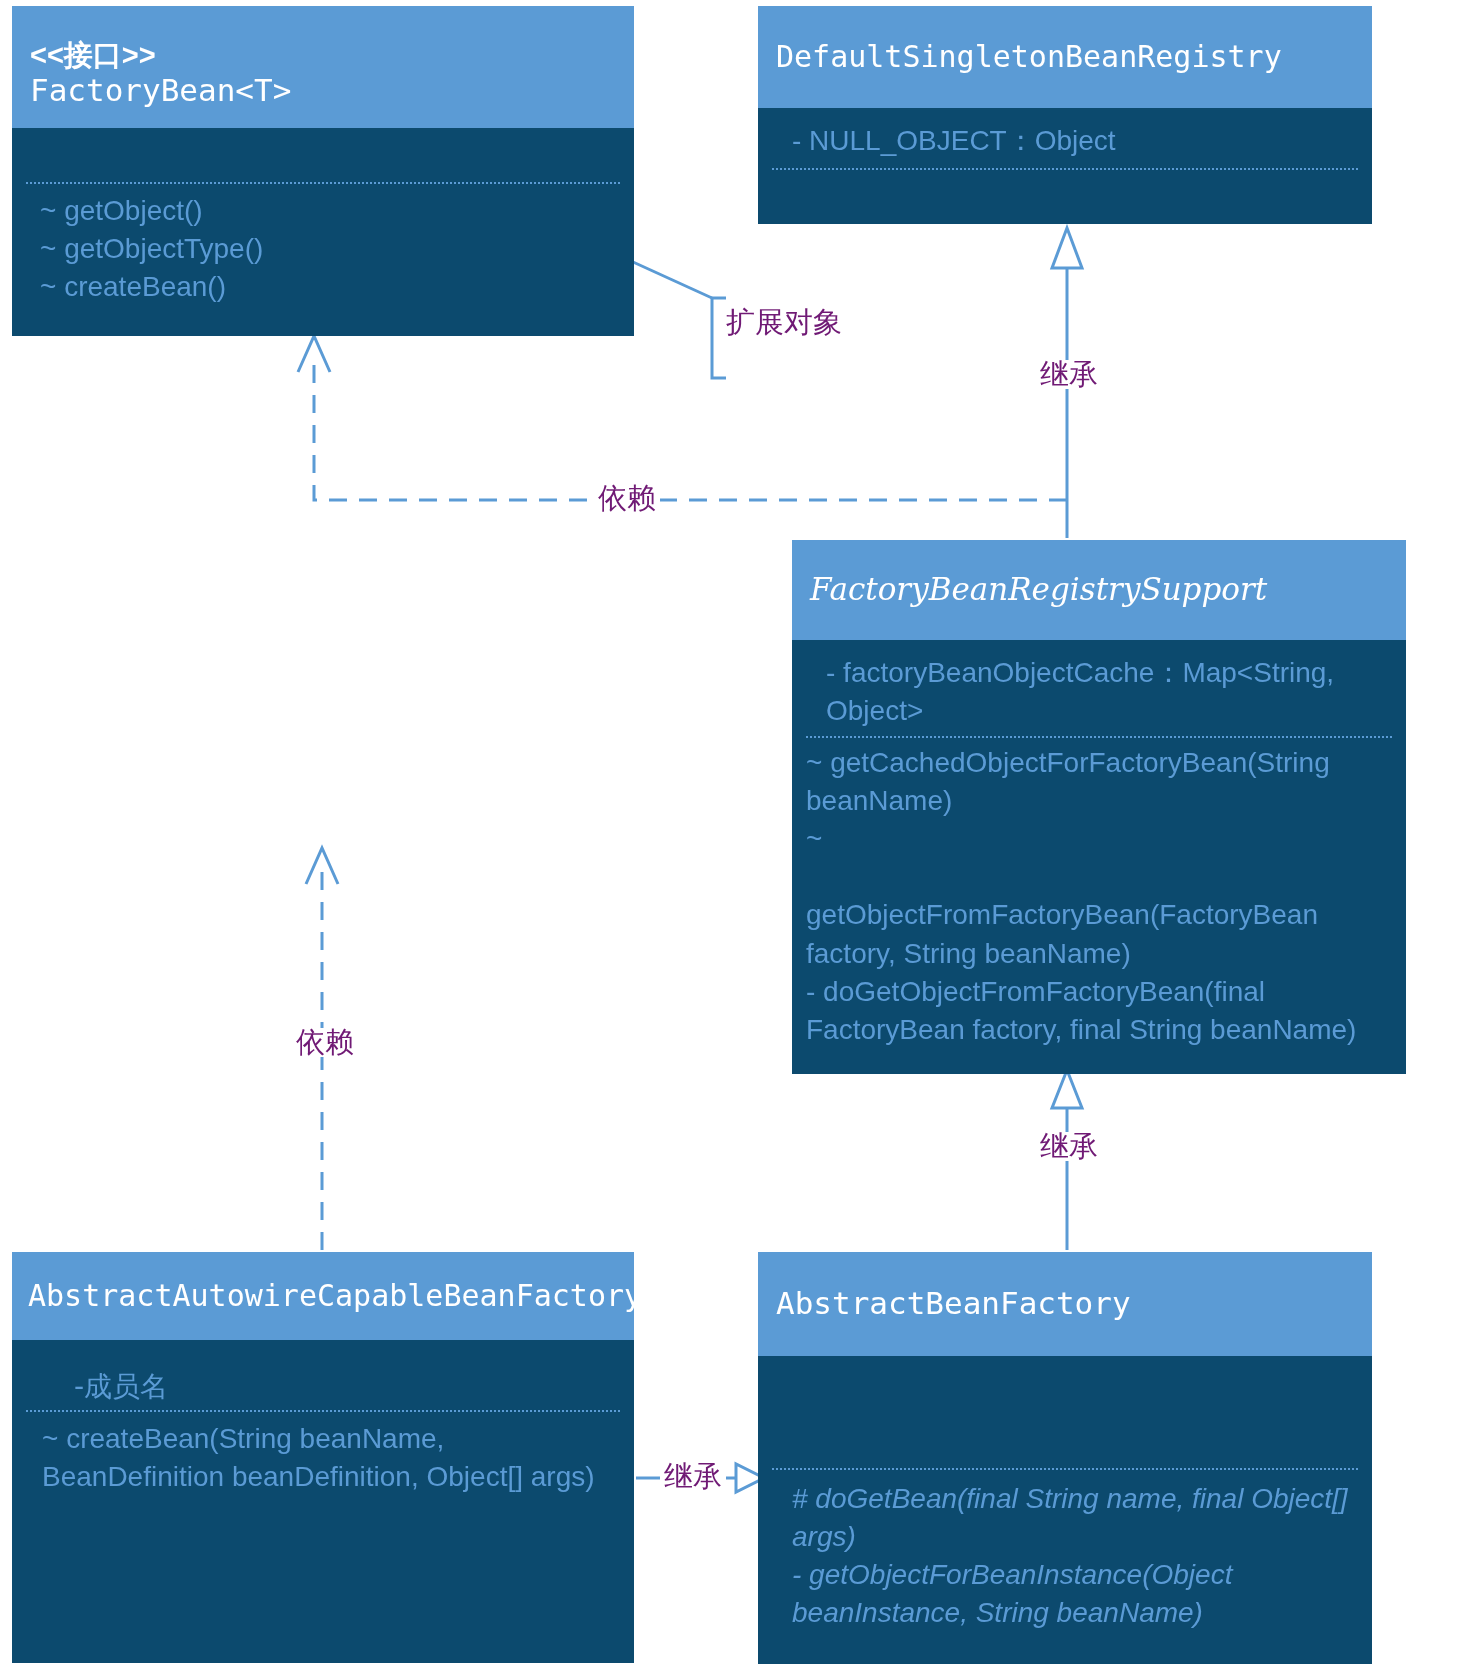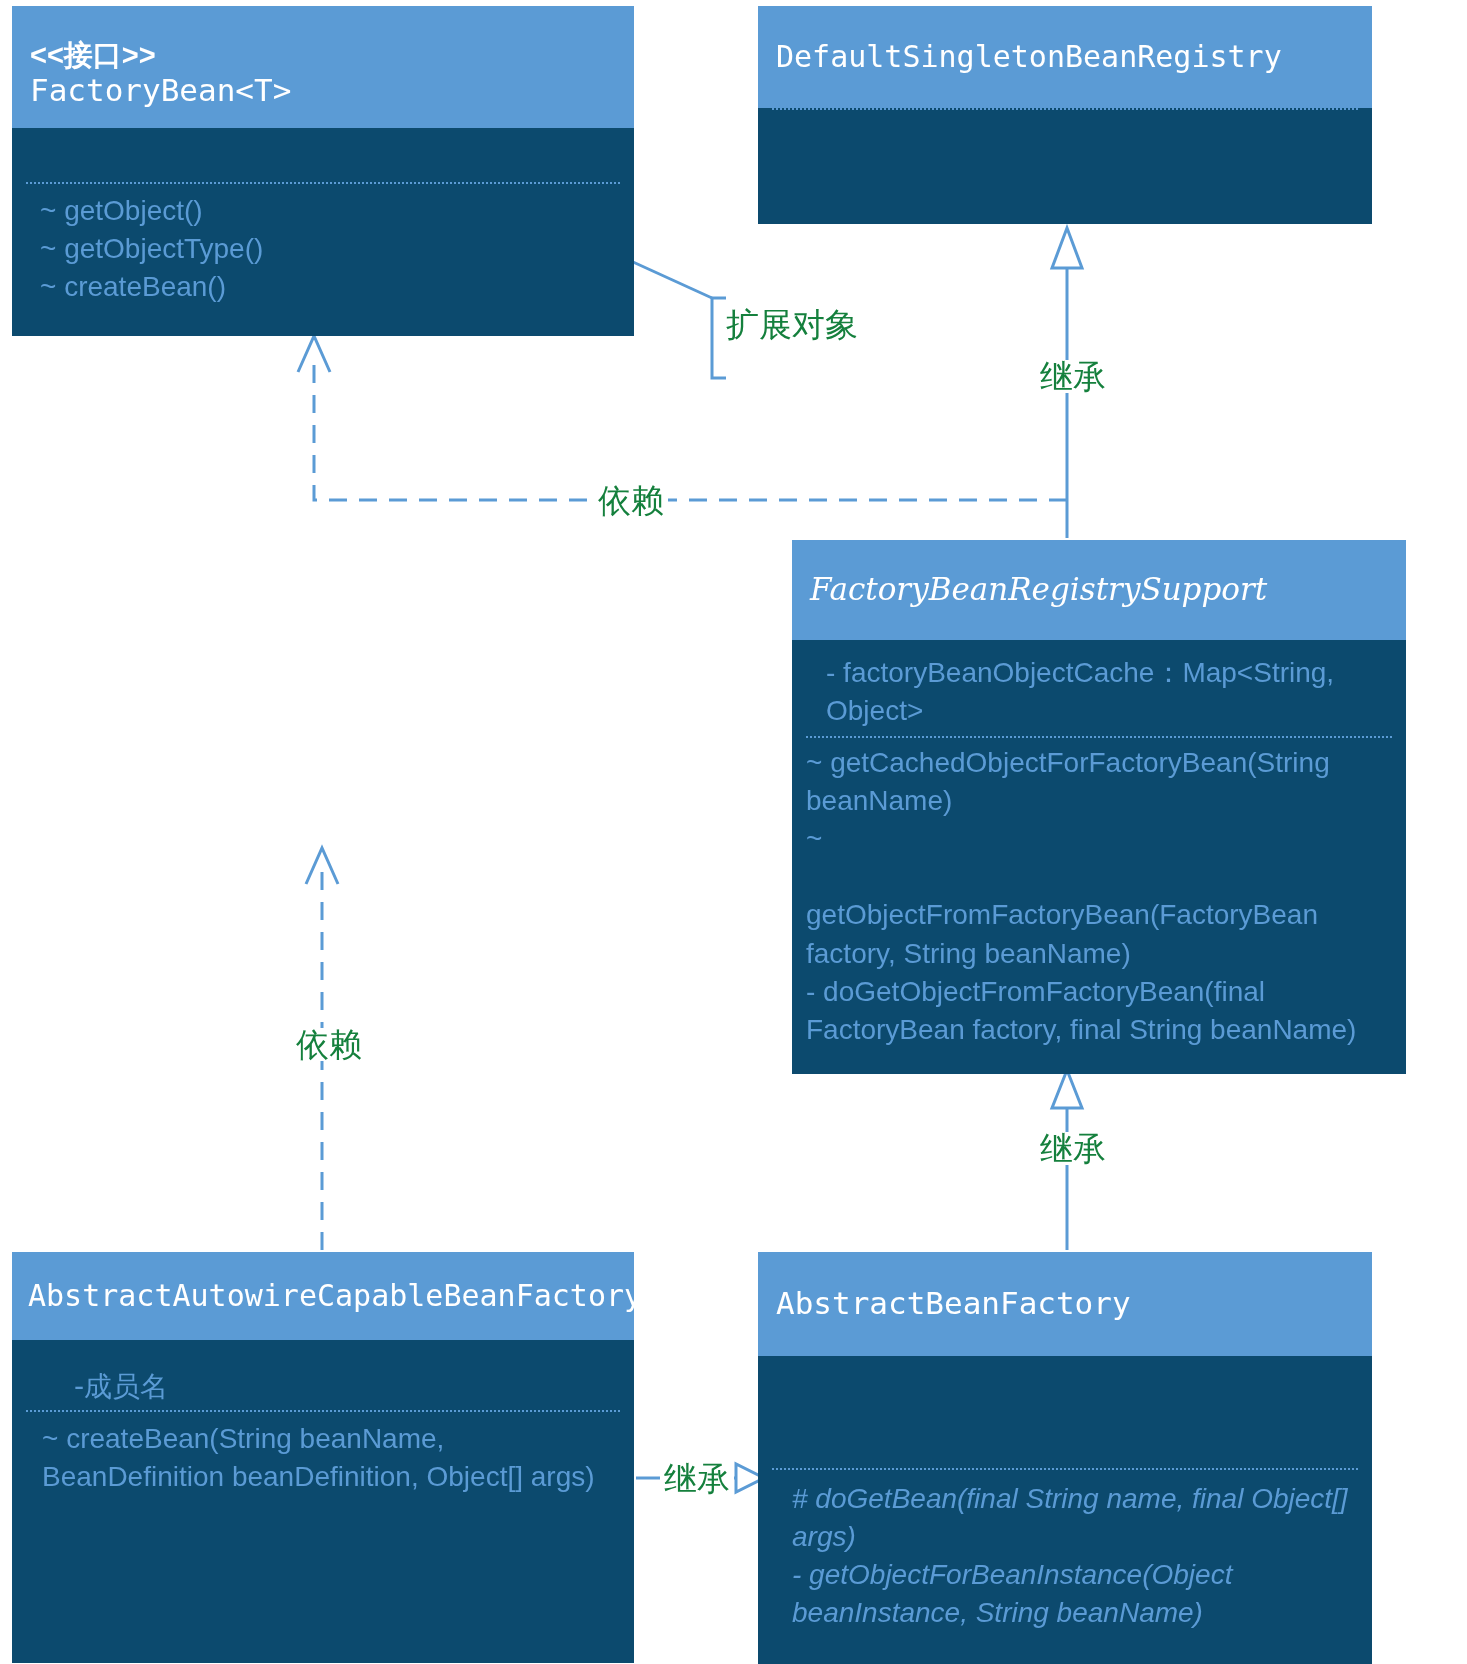--- a/index.html
+++ b/index.html
@@ -26,21 +26,21 @@
   .uml .body{box-sizing:border-box;color:#5b9bd5;}
   .uml .sect{box-sizing:border-box;}
   .uml .row{
     font-size:28px;line-height:1.36;color:#5b9bd5;
     font-family:"Liberation Sans",sans-serif;white-space:pre-wrap;
   }
   .uml .row.cjk{font-family:"DejaVu Sans","Liberation Sans",sans-serif;}
   .sep{border-top:2px dotted #5b9bd5;height:0;margin:0;}
 
   .edge-label{
-    position:absolute;color:#15803d;font-size:33px;line-height:1;
+    position:absolute;color:#701a75;font-size:29px;line-height:1;
     font-family:"DejaVu Sans","Liberation Sans",sans-serif;white-space:nowrap;
     background:#ffffff;padding:0 4px;
   }
 </style>
 </head>
 <body>
 
 <div class="canvas">
 
   <svg class="edges" viewBox="0 0 1467 1664">
@@ -103,20 +103,23 @@
         <div class="row">~ createBean()</div>
       </div>
     </div>
   </div>
 
   <div class="uml" id="box-dsbr" style="left:758px; top:6px; width:614px; height:218px;">
     <div class="hdr" style="height:102px; padding:0 18px;">
       <div class="cname" style="font-size:30px;">DefaultSingletonBeanRegistry</div>
     </div>
     <div class="body" style="height:116px;">
+      <div class="sect" style="padding:14px 14px 8px 34px;">
+        <div class="row">- NULL_OBJECT：Object</div>
+      </div>
       <div class="sep" style="margin:0 14px;"></div>
       <div class="sect" style="height:44px;"></div>
     </div>
   </div>
 
 
   <div class="uml" id="box-fbrs" style="left:758px; top:540px; width:614px; height:534px;margin-left:34px;">
     <div class="hdr" style="height:100px; padding:0 18px;">
       <div class="cname italic">FactoryBeanRegistrySupport</div>
     </div>

